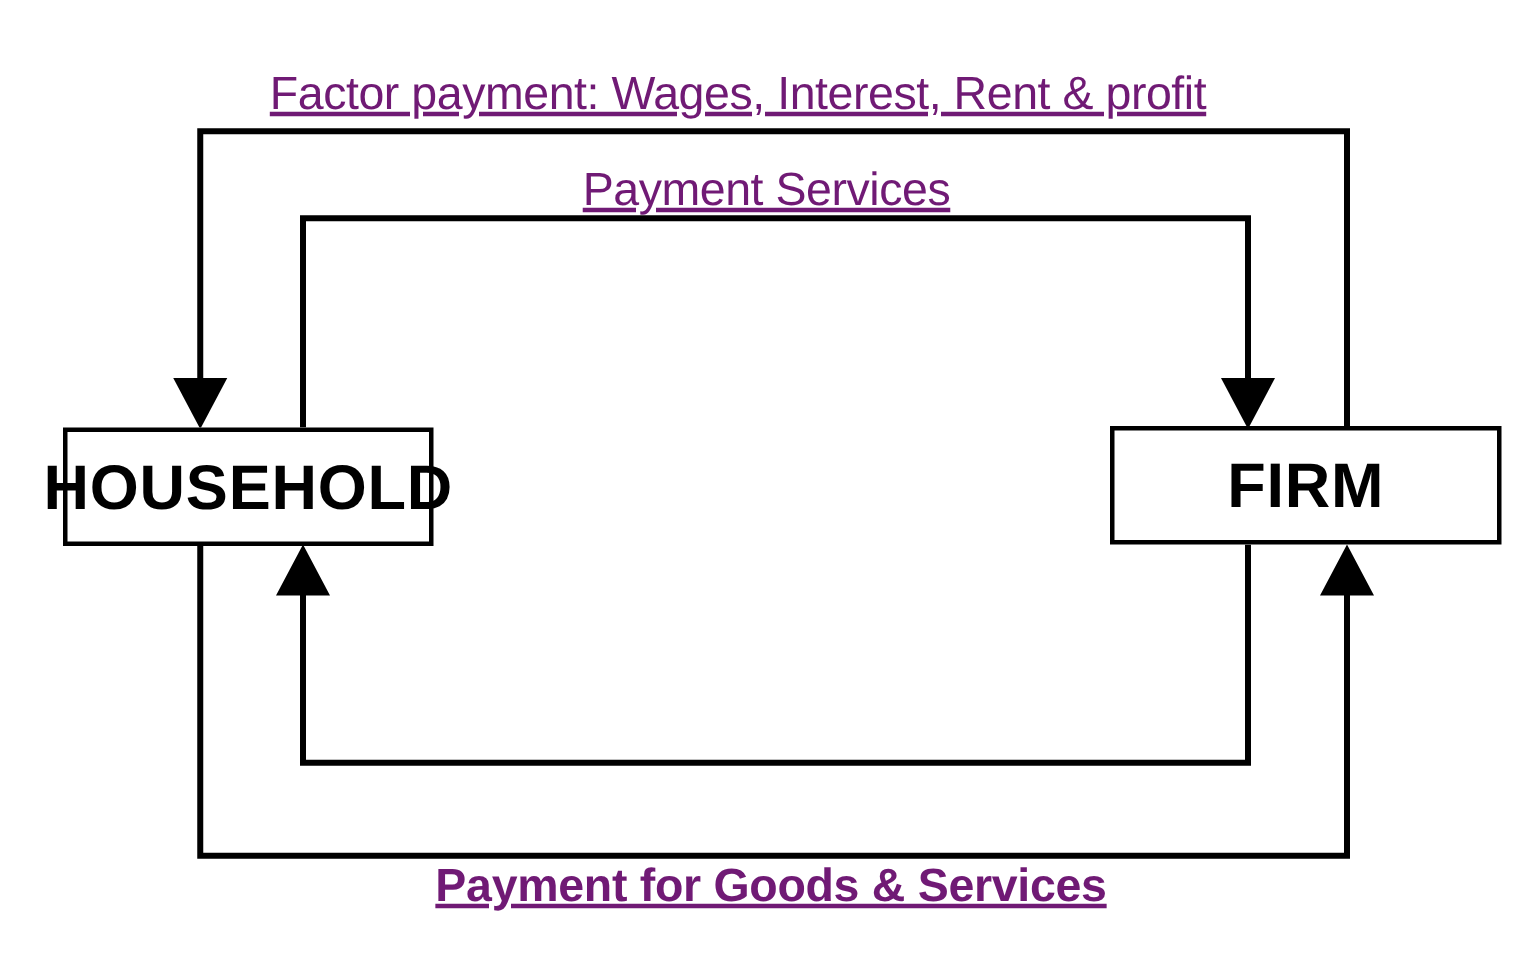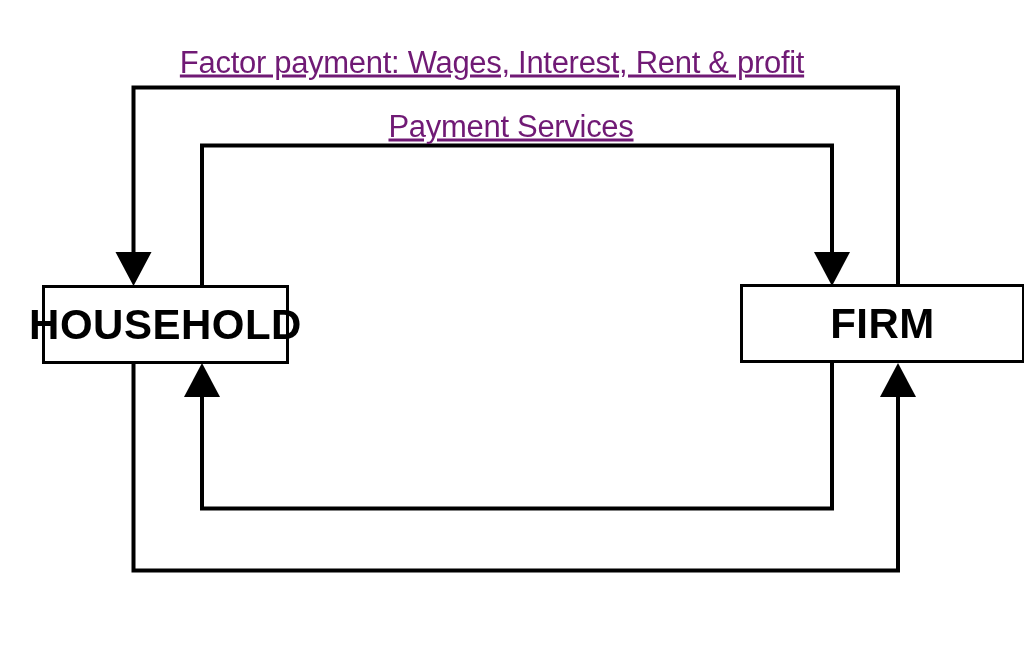--- a/index.html
+++ b/index.html
@@ -46,21 +46,21 @@
   }
   #box-household {
     left: 42px;
     top: 285px;
     width: 247px;
     height: 79px;
   }
   #box-firm {
     left: 740px;
     top: 284px;
-    width: 285px;
+    width: 261px;
     height: 79px;
   }
   .flow-label {
     position: absolute;
     color: #701a75;
     white-space: nowrap;
     line-height: 1;
     transform: translate(-50%, -50%);
     text-decoration: underline;
   }
@@ -126,14 +126,15 @@
 
   <div class="entity-box" id="box-firm">
     <span class="entity-label">FIRM</span>
   </div>
 
   <div class="flow-label thin" id="label-factor-payment">Factor payment: Wages, Interest, Rent &amp; profit</div>
 
   <div class="flow-label thin" id="label-factor-services">Payment Services</div>
 
 
+  <div class="flow-label heavy" id="label-payment-goods">Payment for Goods &amp; Services</div>
 
 </div>
 
 </body></html>

